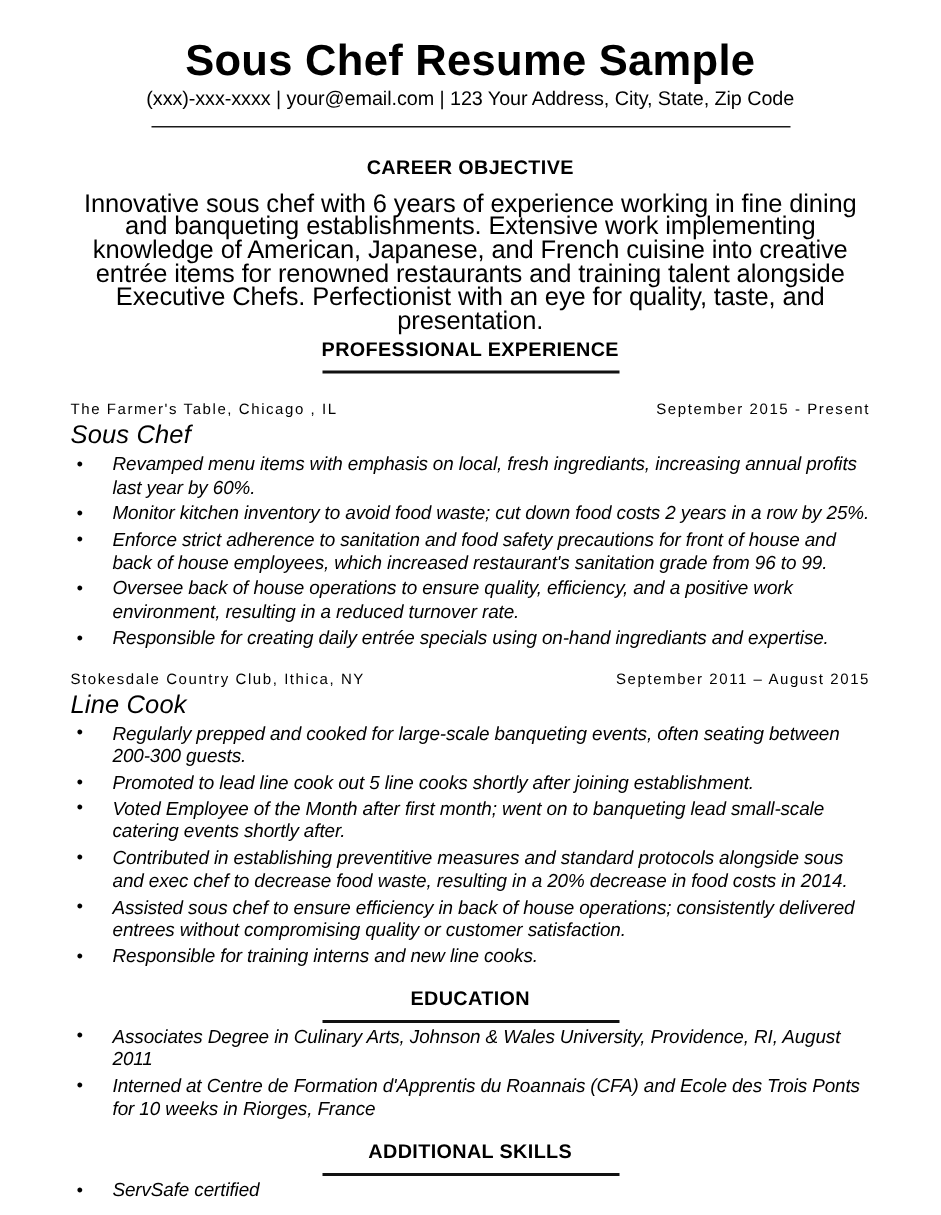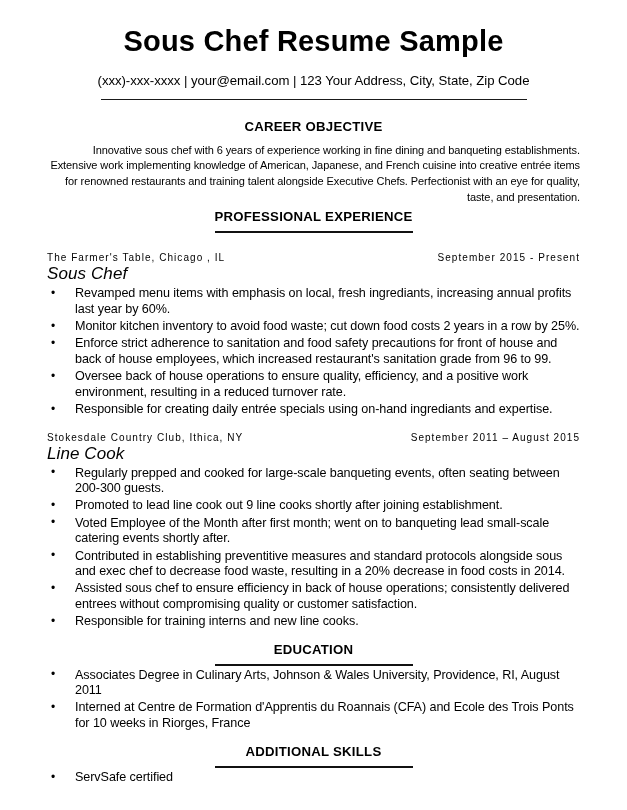--- a/index.html
+++ b/index.html
@@ -29,21 +29,20 @@
     font-size: 29px;
     font-weight: bold;
     letter-spacing: 0.2px;
     margin: 0;
     padding-top: 26px;
     line-height: 1.1;
   }
   .contact-line {
     text-align: center;
     font-size: 13.2px;
-    margin-top: 15px;
     letter-spacing: -0.05px;
   }
   .header-rule {
     width: 426px;
     height: 0;
     border-top: 1.6px solid #1a1a1a;
     margin: 11px auto 0 auto;
   }
 
   
@@ -61,24 +60,24 @@
     margin: 7px auto 0 auto;
   }
 
   .sec-career { margin-top: 19px; }
   .sec-exp    { margin-top: 4px; }
   .sec-edu    { margin-top: 12px; }
   .sec-skills { margin-top: 13px; }
 
   
   .objective {
-    font-size: 11px;
+    font-size: 17px;
     line-height: 15.6px;
     margin: 9px 0 0 0;
-    text-align: right;
+    text-align: center;
     letter-spacing: -0.08px;
   }
 
   
   .job { margin-top: 0; }
   .job-first { margin-top: 19px; }
   .job-second { margin-top: 14px; }
 
   .job-head {
     display: flex;
@@ -95,20 +94,21 @@
     font-style: italic;
     letter-spacing: 0.1px;
     margin-top: 1px;
   }
 
   
   ul.bullets {
     list-style: none;
     margin: 2px 0 0 0;
     padding: 0;
+    font-style: italic;
   }
   ul.bullets > li {
     position: relative;
     padding-left: 28px;
     font-size: 12.6px;
     line-height: 15.4px;
     letter-spacing: -0.08px;
     margin-top: 2px;
   }
   ul.bullets > li::before {
@@ -161,21 +161,21 @@
     </div>
 
     <div class="job job-second">
       <div class="job-head">
         <span class="job-company">Stokesdale Country Club, Ithica, NY</span>
         <span class="job-dates">September 2011 – August 2015</span>
       </div>
       <div class="job-role">Line Cook</div>
       <ul class="bullets">
         <li>Regularly prepped and cooked for large-scale banqueting events, often seating between 200-300 guests.</li>
-        <li>Promoted to lead line cook out 9 line cooks shortly after joining establishment.</li>
+        <li>Promoted to lead line cook out 5 line cooks shortly after joining establishment.</li>
         <li>Voted Employee of the Month after first month; went on to banqueting lead small-scale catering events shortly after.</li>
         <li>Contributed in establishing preventitive measures and standard protocols alongside sous and exec chef to decrease food waste, resulting in a 20% decrease in food costs in 2014.</li>
         <li>Assisted sous chef to ensure efficiency in back of house operations; consistently delivered entrees without compromising quality or customer satisfaction.</li>
         <li>Responsible for training interns and new line cooks.</li>
       </ul>
     </div>
   </div>
 
   <div class="sec-edu">
     <div class="section-head">EDUCATION</div>

